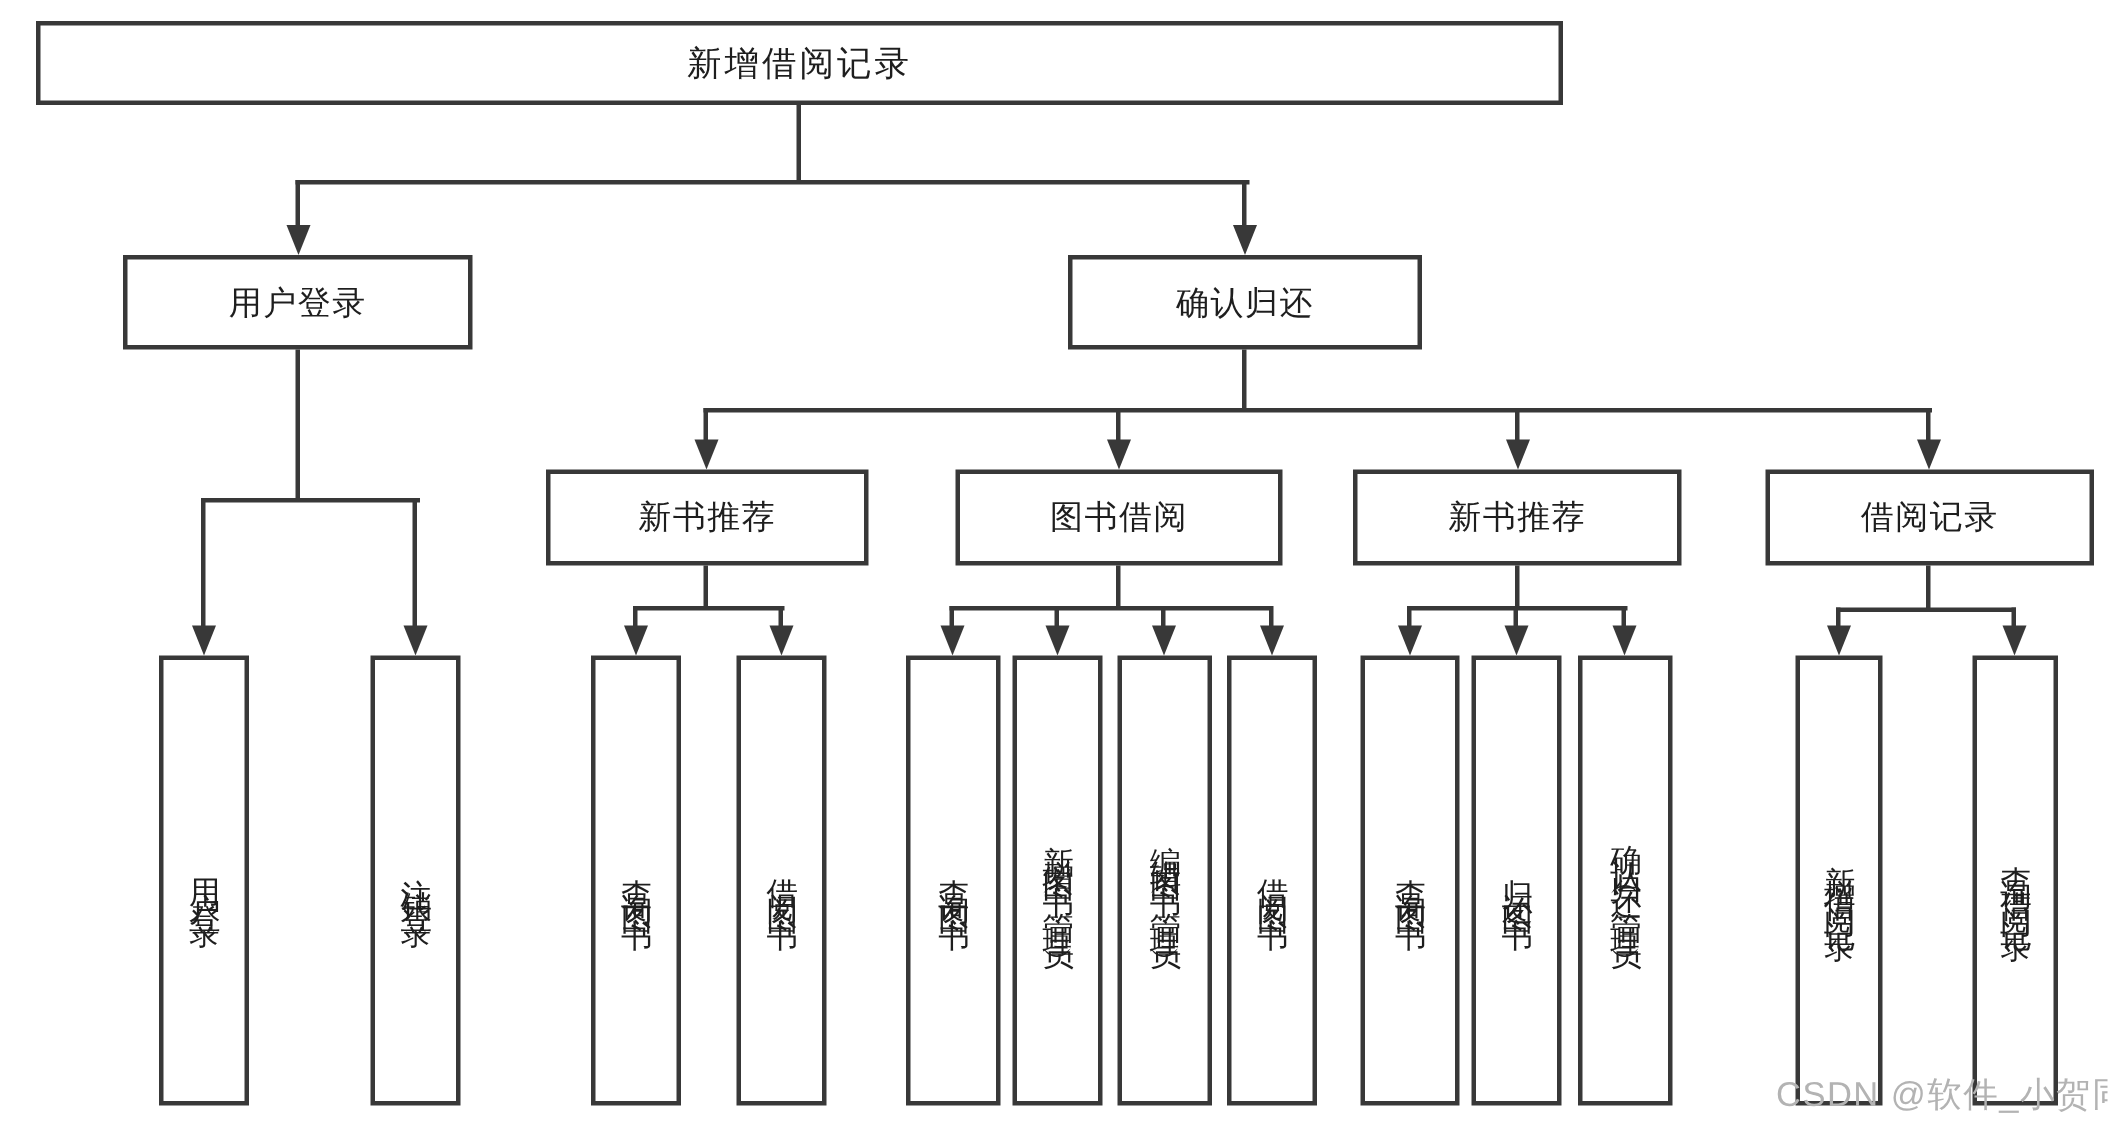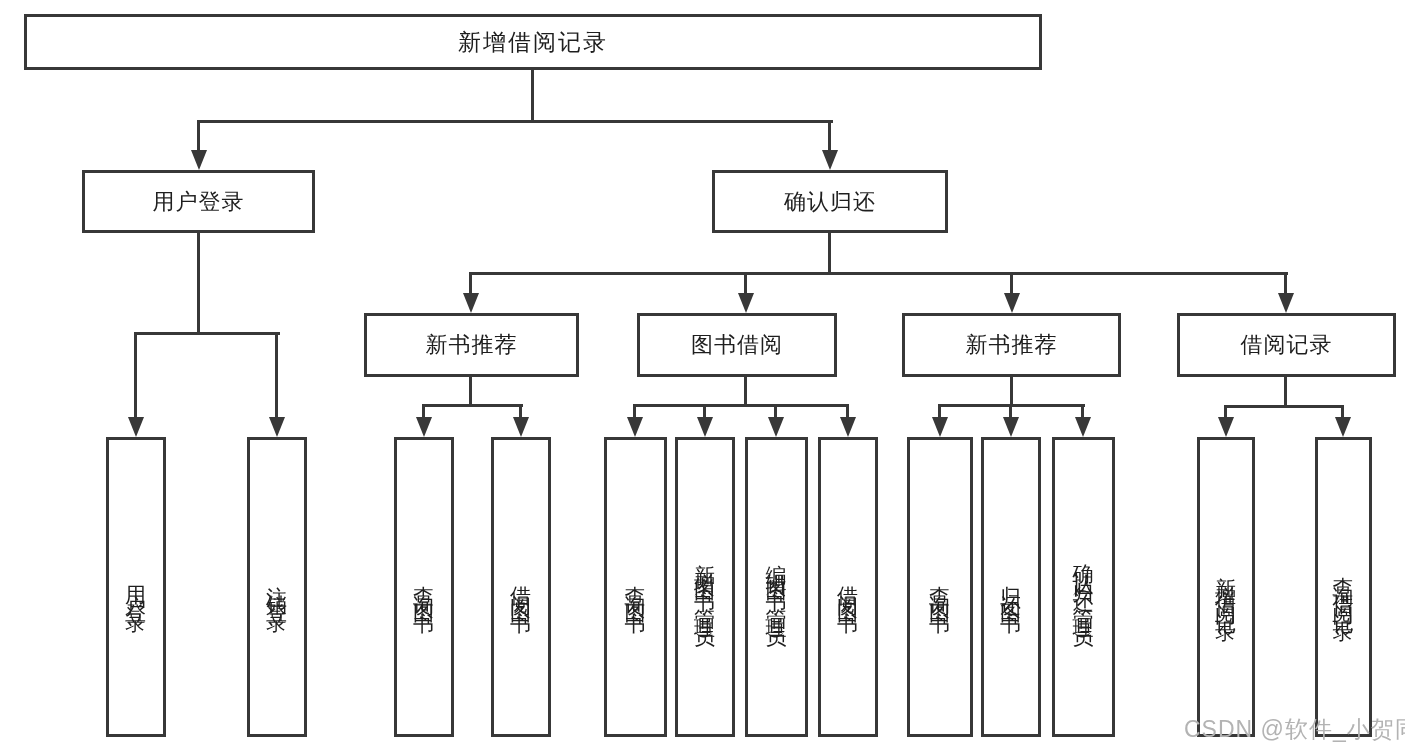--- a/index.html
+++ b/index.html
@@ -24,21 +24,21 @@
 <body>
 
 <div class="stage">
 
   <div class="box rootlabel" style="left:24px;top:14px;width:1018px;height:56px">新增借阅记录</div>
 
   <div class="box hlabel" style="left:82px;top:170px;width:233px;height:63px">用户登录</div>
   <div class="box hlabel" style="left:712px;top:170px;width:236px;height:63px">确认归还</div>
 
   <div class="box hlabel" style="left:364px;top:313px;width:215px;height:64px">新书推荐</div>
-  <div class="box hlabel" style="left:637px;top:313px;width:200px;height:64px">图书借阅</div>
+  <div class="box hlabel" style="left:637px;top:313px;width:218px;height:64px">图书借阅</div>
   <div class="box hlabel" style="left:902px;top:313px;width:219px;height:64px">新书推荐</div>
   <div class="box hlabel" style="left:1177px;top:313px;width:219px;height:64px">借阅记录</div>
 
   <div class="box vbox" style="left:106px;top:437px;width:60px;height:300px">
     <span>用户登录</span>
     </div>
   <div class="box vbox" style="left:247px;top:437px;width:60px;height:300px">
     <span>注销登录</span>
     </div>
 

